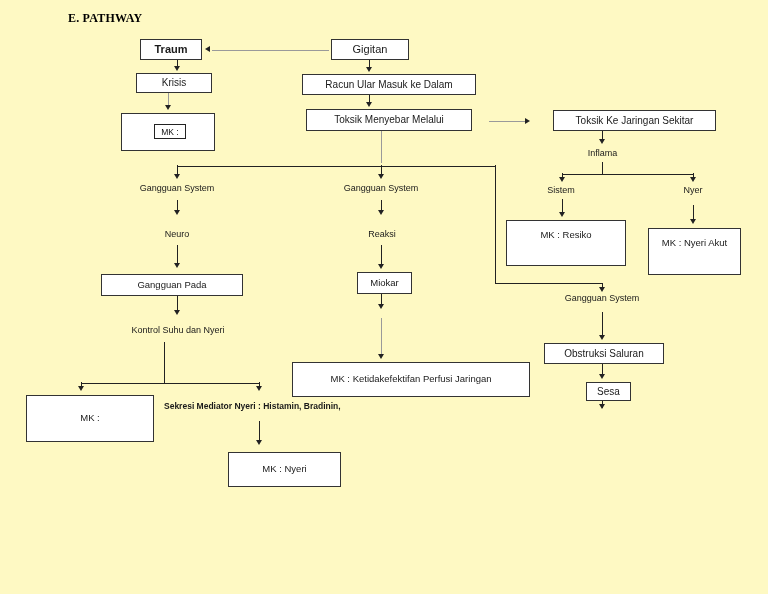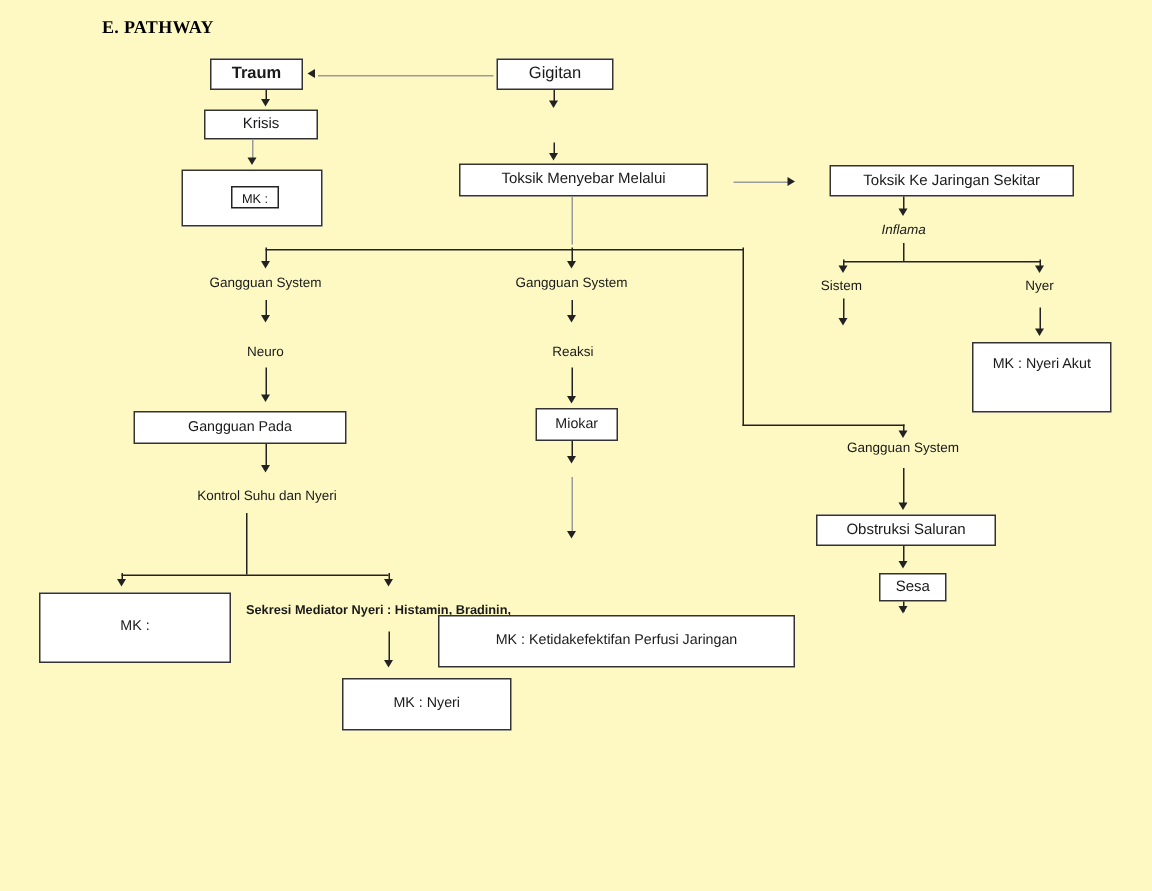--- a/index.html
+++ b/index.html
@@ -131,55 +131,57 @@
   <div class="arrow-left" style="left:205px; top:46px;"></div>
 
   <div class="vline dark" style="left:177px; top:60px; height:8px;"></div>
   <div class="arrow-down" style="left:173.5px; top:66px;"></div>
 
   <div class="box mid-text" style="left:136px; top:73px; width:76px; height:20px;">Krisis</div>
 
   <div class="vline dark" style="left:369px; top:60px; height:9px;"></div>
   <div class="arrow-down" style="left:365.5px; top:67px;"></div>
 
+  <div class="box mid-text" style="left:302px; top:74px; width:174px; height:21px;">Racun Ular Masuk ke Dalam</div>
 
   <div class="vline light" style="left:168px; top:93px; height:14px;"></div>
   <div class="arrow-down" style="left:164.5px; top:105px;"></div>
 
   <div class="box" style="left:121px; top:113px; width:94px; height:38px;"></div>
   <div class="inner-box" style="left:154px; top:124px; width:32px; height:15px;">MK :</div>
 
   <div class="vline dark" style="left:369px; top:95px; height:9px;"></div>
   <div class="arrow-down" style="left:365.5px; top:102px;"></div>
 
   <div class="box mid-text" style="left:306px; top:109px; width:166px; height:22px;">Toksik Menyebar Melalui</div>
 
   <div class="hline light" style="left:489px; top:121px; width:38px;"></div>
   <div class="arrow-right" style="left:525px; top:117.5px;"></div>
 
   <div class="box mid-text" style="left:553px; top:110px; width:163px; height:21px;">Toksik Ke Jaringan Sekitar</div>
 
   <div class="vline dark" style="left:602px; top:131px; height:11px;"></div>
   <div class="arrow-down" style="left:598.5px; top:139px;"></div>
 
-  <div class="text-node" style="left:565px; top:149px; width:75px;font-style:italic;">Inflama</div>
+  <div class="text-node" style="left:565px; top:149px; width:75px;">Inflama</div>
 
   <div class="vline dark" style="left:602px; top:162px; height:12px;"></div>
   <div class="hline dark" style="left:562px; top:173.5px; width:132px;"></div>
   <div class="vline dark" style="left:562px; top:173px; height:6px;"></div>
   <div class="arrow-down" style="left:558.5px; top:177px;"></div>
   <div class="vline dark" style="left:693px; top:173px; height:6px;"></div>
   <div class="arrow-down" style="left:689.5px; top:177px;"></div>
 
   <div class="text-node" style="left:530px; top:186px; width:62px;">Sistem</div>
   <div class="text-node" style="left:667px; top:186px; width:52px;">Nyer</div>
 
   <div class="vline dark" style="left:562px; top:199px; height:15px;"></div>
   <div class="arrow-down" style="left:558.5px; top:212px;"></div>
 
+  <div class="box top-label" style="left:506px; top:220px; width:120px; height:46px;">MK : Resiko</div>
 
   <div class="vline dark" style="left:693px; top:205px; height:16px;"></div>
   <div class="arrow-down" style="left:689.5px; top:219px;"></div>
 
   <div class="box top-label" style="left:648px; top:228px; width:93px; height:47px;">MK : Nyeri Akut</div>
 
   <div class="vline light" style="left:381px; top:131px; height:32px;"></div>
 
   <div class="hline dark" style="left:177px; top:165.5px; width:319px;"></div>
 
@@ -197,21 +199,21 @@
   <div class="text-node" style="left:125px; top:184px; width:104px;">Gangguan System</div>
 
   <div class="vline dark" style="left:177px; top:200px; height:12px;"></div>
   <div class="arrow-down" style="left:173.5px; top:210px;"></div>
 
   <div class="text-node" style="left:147px; top:230px; width:60px;">Neuro</div>
 
   <div class="vline dark" style="left:177px; top:245px; height:20px;"></div>
   <div class="arrow-down" style="left:173.5px; top:263px;"></div>
 
-  <div class="box" style="left:89px; top:274px; width:142px; height:22px;">Gangguan Pada</div>
+  <div class="box" style="left:101px; top:274px; width:142px; height:22px;">Gangguan Pada</div>
 
   <div class="vline dark" style="left:177px; top:296px; height:16px;"></div>
   <div class="arrow-down" style="left:173.5px; top:310px;"></div>
 
   <div class="text-node" style="left:112px; top:326px; width:132px;">Kontrol Suhu dan Nyeri</div>
 
   <div class="vline dark" style="left:164px; top:342px; height:41px;"></div>
   <div class="hline dark" style="left:81px; top:382.5px; width:178px;"></div>
 
   <div class="vline dark" style="left:81px; top:382px; height:6px;"></div>
@@ -240,21 +242,21 @@
   <div class="arrow-down" style="left:377.5px; top:264px;"></div>
 
   <div class="box" style="left:357px; top:272px; width:55px; height:22px;">Miokar</div>
 
   <div class="vline dark" style="left:381px; top:294px; height:12px;"></div>
   <div class="arrow-down" style="left:377.5px; top:304px;"></div>
 
   <div class="vline light" style="left:381px; top:318px; height:38px;"></div>
   <div class="arrow-down" style="left:377.5px; top:354px;"></div>
 
-  <div class="box" style="left:292px; top:362px; width:238px; height:35px;margin-top:48px;">MK : Ketidakefektifan Perfusi Jaringan</div>
+  <div class="box" style="left:292px; top:362px; width:238px; height:35px;">MK : Ketidakefektifan Perfusi Jaringan</div>
 
   <div class="text-node" style="left:550px; top:294px; width:104px;">Gangguan System</div>
 
   <div class="vline dark" style="left:602px; top:312px; height:25px;"></div>
   <div class="arrow-down" style="left:598.5px; top:335px;"></div>
 
   <div class="box mid-text" style="left:544px; top:343px; width:120px; height:21px;">Obstruksi Saluran</div>
 
   <div class="vline dark" style="left:602px; top:364px; height:12px;"></div>
   <div class="arrow-down" style="left:598.5px; top:374px;"></div>

